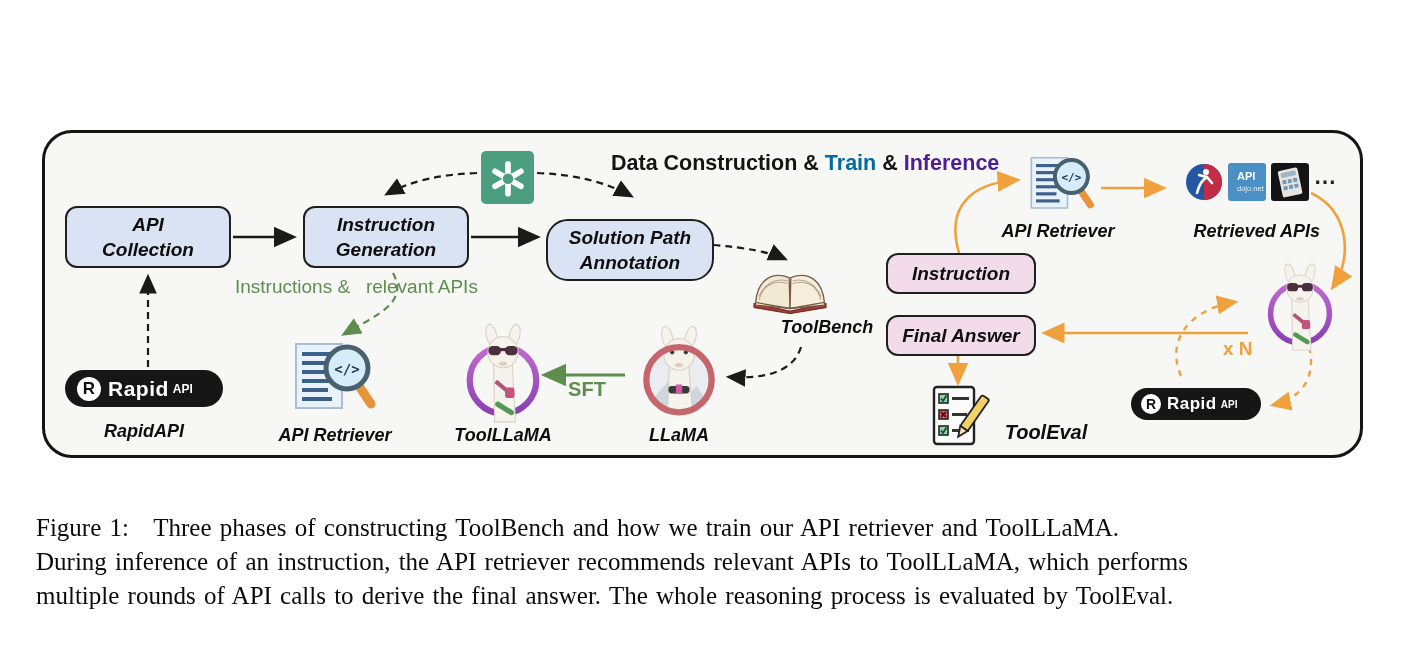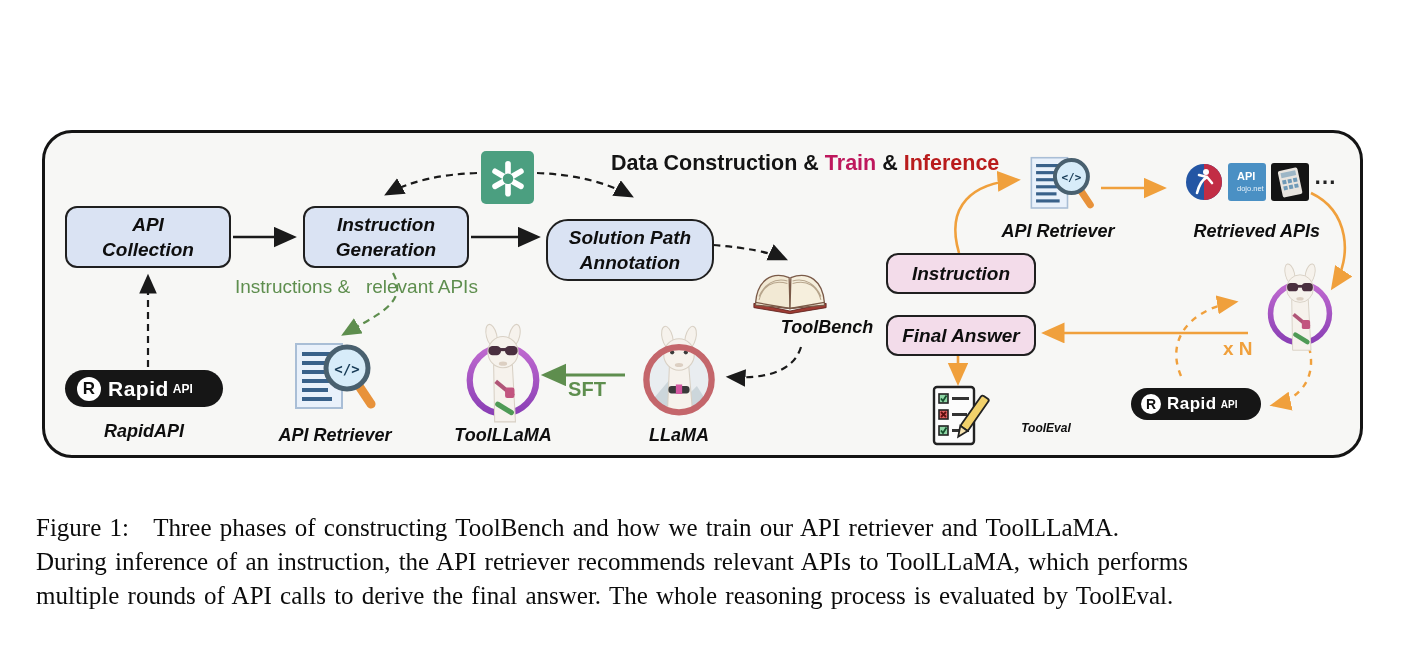--- a/index.html
+++ b/index.html
@@ -61,21 +61,21 @@
     <path d="M914,120 C900,72 928,50 972,47" stroke="#f0a03c" stroke-width="2.6" fill="none" marker-end="url(#ahO)"></path>
     <path d="M1056,55 L1118,55" stroke="#f0a03c" stroke-width="2.6" fill="none" marker-end="url(#ahO)"></path>
     <path d="M1266,60 C1304,78 1308,124 1288,154" stroke="#f0a03c" stroke-width="2.6" fill="none" marker-end="url(#ahO)"></path>
     <path d="M1203,200 L1000,200" stroke="#f0a03c" stroke-width="2.6" fill="none" marker-end="url(#ahO)"></path>
     <path d="M913,222 L913,249" stroke="#f0a03c" stroke-width="2.6" fill="none" marker-end="url(#ahO)"></path>
     <path d="M1136,243 C1120,206 1146,176 1190,169" stroke="#f0a03c" stroke-width="2.4" stroke-dasharray="6 6" fill="none" marker-end="url(#ahO)"></path>
     <path d="M1264,214 C1272,244 1256,266 1228,272" stroke="#f0a03c" stroke-width="2.4" stroke-dasharray="6 6" fill="none" marker-end="url(#ahO)"></path>
   </svg>
 
   <div class="fig-title">
-    <span>Data Construction &amp; </span><span style="color:#be185d">Train</span><span> &amp; </span><span style="color:#b91c1c">Inference</span>
+    <span>Data Construction &amp; </span><span style="color:#0369a1">Train</span><span> &amp; </span><span style="color:#4c1d95">Inference</span>
   </div>
 
   <div class="openai">
     <svg width="42" height="42" viewBox="0 0 52 52">
       <g fill="#ffffff" transform="translate(26,27)">
         <rect x="-3.5" y="-22" width="7" height="19" rx="3.5"></rect>
         <rect x="-3.5" y="-22" width="7" height="19" rx="3.5" transform="rotate(60)"></rect>
         <rect x="-3.5" y="-22" width="7" height="19" rx="3.5" transform="rotate(120)"></rect>
         <rect x="-3.5" y="-22" width="7" height="19" rx="3.5" transform="rotate(180)"></rect>
         <rect x="-3.5" y="-22" width="7" height="19" rx="3.5" transform="rotate(240)"></rect>
@@ -270,21 +270,21 @@
       <path d="M13,45.5 L15,48 L18.5,42.5" stroke="#14502c" stroke-width="1.8" fill="none"></path>
       <rect x="24" y="12" width="17" height="3" fill="#333"></rect>
       <rect x="24" y="28" width="15" height="3" fill="#333"></rect>
       <rect x="24" y="44" width="17" height="3" fill="#333"></rect>
       <g transform="rotate(35 44 32)">
         <rect x="39.5" y="8" width="9" height="38" rx="2" fill="#f2d16b" stroke="#222" stroke-width="1.8"></rect>
         <path d="M39.5,46 L44,56 L48.5,46 Z" fill="#f6e3b2" stroke="#222" stroke-width="1.8"></path>
       </g>
     </svg>
   </div>
-  <div class="lbl" style="left:946px;top:288px;width:110px;font-size:12px;">ToolEval</div>
+  <div class="lbl" style="left:946px;top:288px;width:110px;font-size:20px;">ToolEval</div>
 
 </div>
 
 <div class="caption">
   <div class="cap-line">Figure 1:   Three phases of constructing ToolBench and how we train our API retriever and ToolLLaMA.</div>
   <div class="cap-line">During inference of an instruction, the API retriever recommends relevant APIs to ToolLLaMA, which performs</div>
   <div class="cap-line">multiple rounds of API calls to derive the final answer. The whole reasoning process is evaluated by ToolEval.</div>
 </div>
 
 </body></html>

